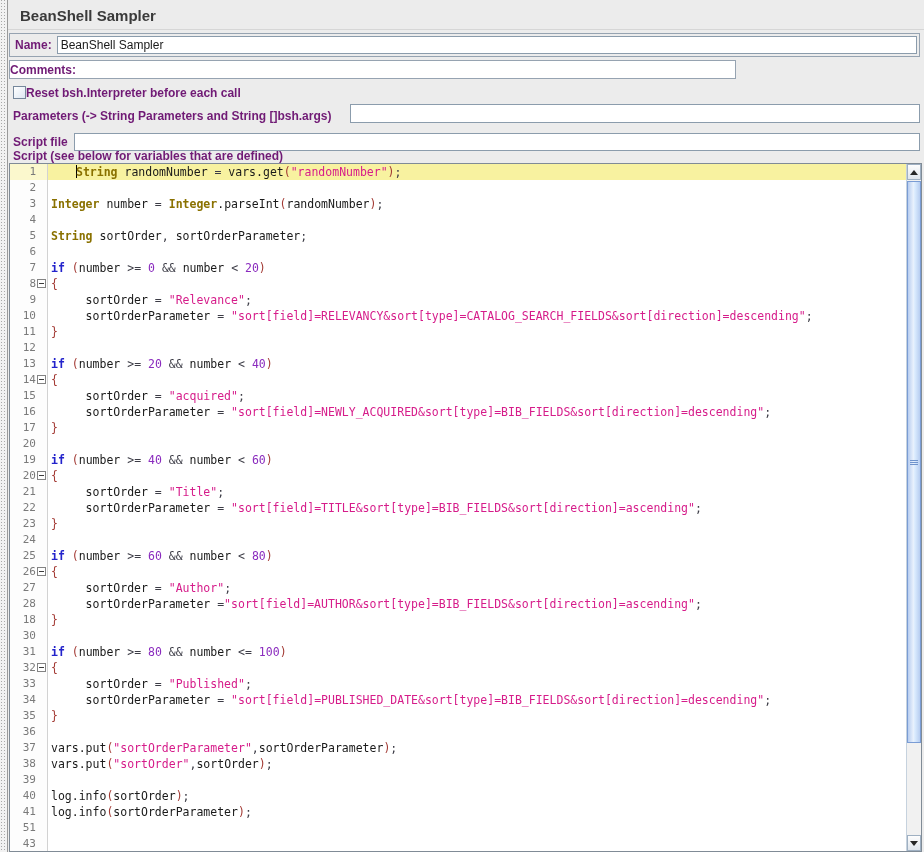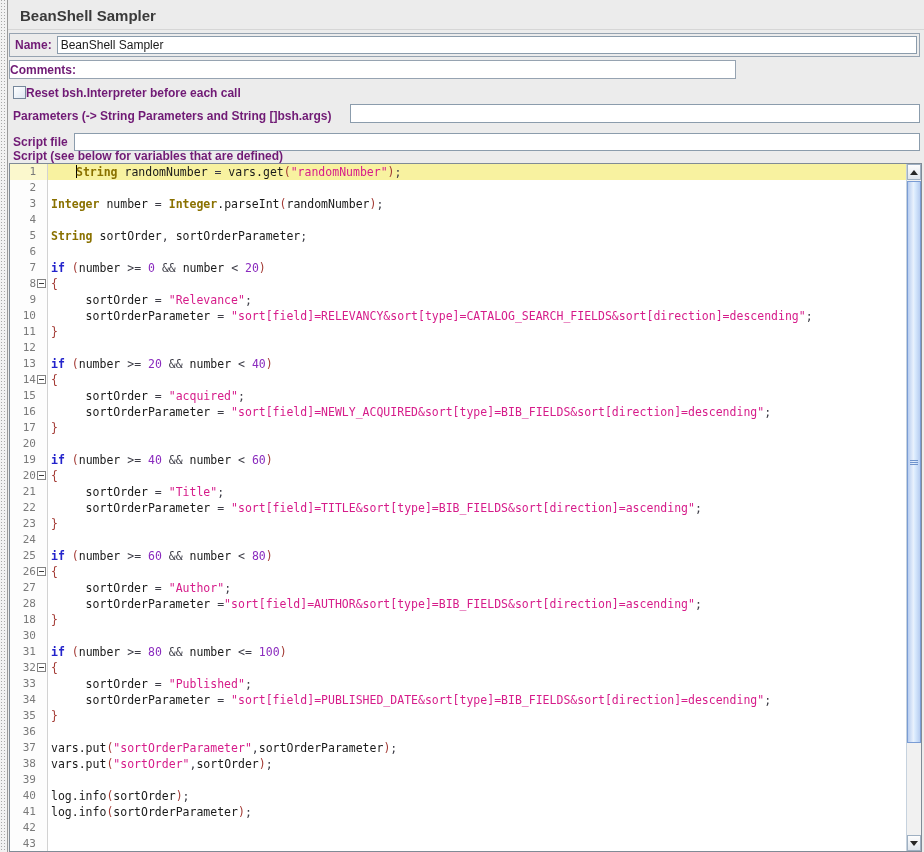--- a/index.html
+++ b/index.html
@@ -181,21 +181,21 @@
         <div class="line"><span class="gutcell"><span class="lnum">32</span><span class="foldcell"><span class="foldbox"></span></span></span><span class="codecell"><span class="tk-sep">{</span></span></div>
         <div class="line"><span class="gutcell"><span class="lnum">33</span><span class="foldcell"></span></span><span class="codecell"><span class="tk-pl">     sortOrder </span><span class="tk-op">=</span><span class="tk-pl"> </span><span class="tk-str">"Published"</span><span class="tk-op">;</span></span></div>
         <div class="line"><span class="gutcell"><span class="lnum">34</span><span class="foldcell"></span></span><span class="codecell"><span class="tk-pl">     sortOrderParameter </span><span class="tk-op">=</span><span class="tk-pl"> </span><span class="tk-str">"sort[field]=PUBLISHED_DATE&amp;sort[type]=BIB_FIELDS&amp;sort[direction]=descending"</span><span class="tk-op">;</span></span></div>
         <div class="line"><span class="gutcell"><span class="lnum">35</span><span class="foldcell"></span></span><span class="codecell"><span class="tk-sep">}</span></span></div>
         <div class="line"><span class="gutcell"><span class="lnum">36</span><span class="foldcell"></span></span><span class="codecell"></span></div>
         <div class="line"><span class="gutcell"><span class="lnum">37</span><span class="foldcell"></span></span><span class="codecell"><span class="tk-pl">vars.put</span><span class="tk-sep">(</span><span class="tk-str">"sortOrderParameter"</span><span class="tk-op">,</span><span class="tk-pl">sortOrderParameter</span><span class="tk-sep">)</span><span class="tk-op">;</span></span></div>
         <div class="line"><span class="gutcell"><span class="lnum">38</span><span class="foldcell"></span></span><span class="codecell"><span class="tk-pl">vars.put</span><span class="tk-sep">(</span><span class="tk-str">"sortOrder"</span><span class="tk-op">,</span><span class="tk-pl">sortOrder</span><span class="tk-sep">)</span><span class="tk-op">;</span></span></div>
         <div class="line"><span class="gutcell"><span class="lnum">39</span><span class="foldcell"></span></span><span class="codecell"></span></div>
         <div class="line"><span class="gutcell"><span class="lnum">40</span><span class="foldcell"></span></span><span class="codecell"><span class="tk-pl">log.info</span><span class="tk-sep">(</span><span class="tk-pl">sortOrder</span><span class="tk-sep">)</span><span class="tk-op">;</span></span></div>
         <div class="line"><span class="gutcell"><span class="lnum">41</span><span class="foldcell"></span></span><span class="codecell"><span class="tk-pl">log.info</span><span class="tk-sep">(</span><span class="tk-pl">sortOrderParameter</span><span class="tk-sep">)</span><span class="tk-op">;</span></span></div>
-        <div class="line"><span class="gutcell"><span class="lnum">42</span><span class="foldcell"></span></span><span class="codecell"></span></div>
+        <div class="line"><span class="gutcell"><span class="lnum">51</span><span class="foldcell"></span></span><span class="codecell"></span></div>
         <div class="line"><span class="gutcell"><span class="lnum">43</span><span class="foldcell"></span></span><span class="codecell"></span></div>
       </div>
     <div class="vscrollbar">
       <div class="sb-btn up">
           <span class="arr-up"></span>
         </div>
       <div class="sb-thumb">
           <span class="grip"></span>
         </div>
       <div class="sb-btn down">

